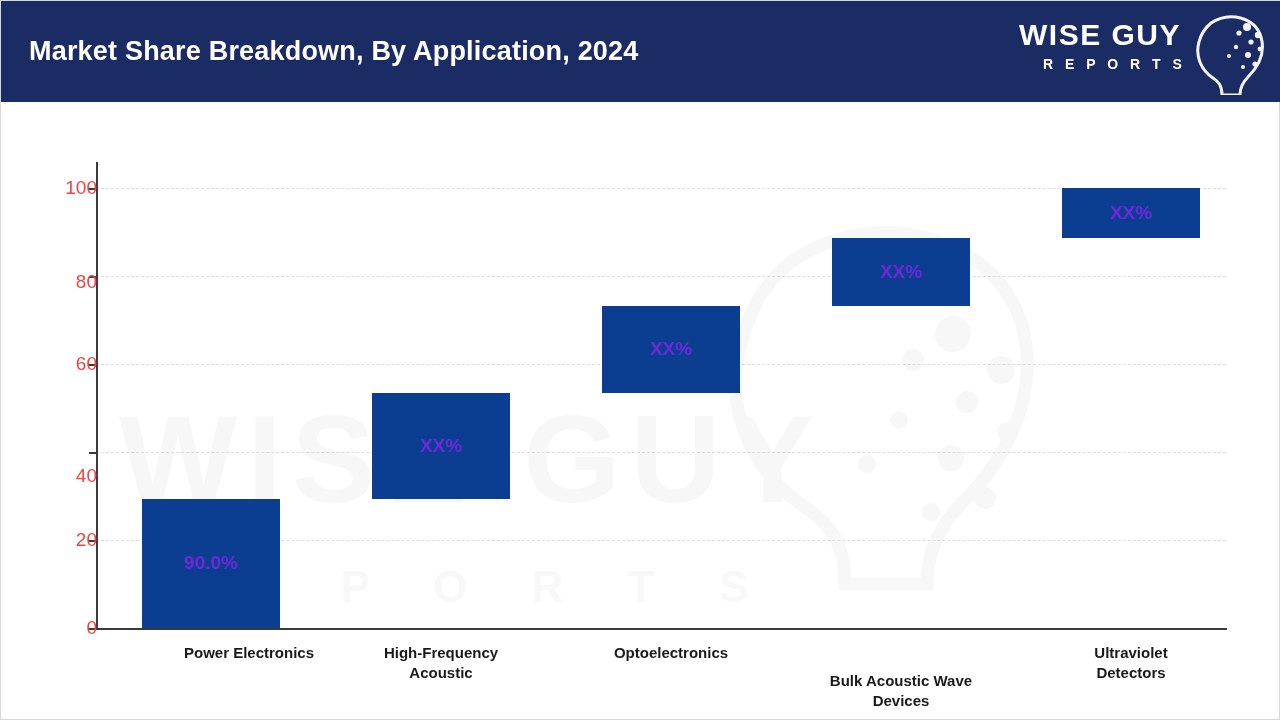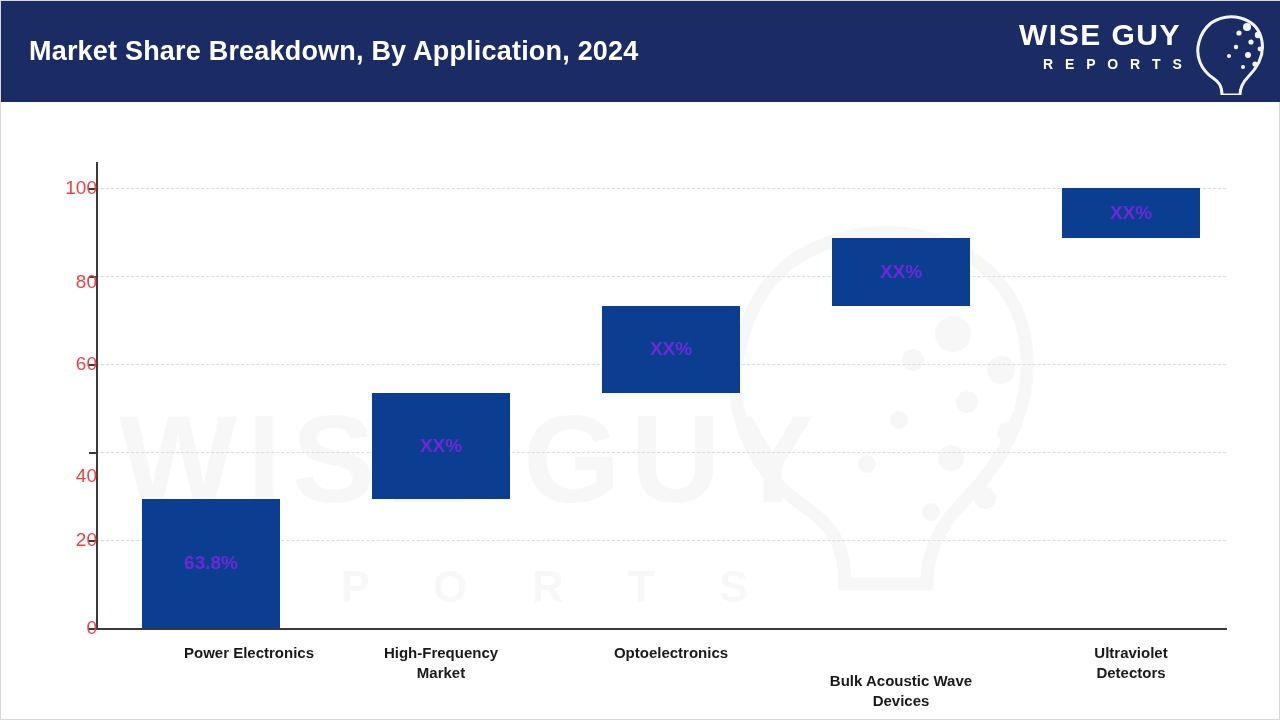--- a/index.html
+++ b/index.html
@@ -213,37 +213,37 @@
       <div class="tick-mark" style="top:526px;"></div>
 
       <div class="tick-label" style="top:86px;">100</div>
       <div class="tick-label" style="top:174px;margin-top:6px;">80</div>
       <div class="tick-label" style="top:262px;">60</div>
       <div class="tick-label" style="top:350px;margin-top:24px;">40</div>
       <div class="tick-label" style="top:438px;">20</div>
       <div class="tick-label" style="top:526px;">0</div>
 
       <div class="bar" style="left:141px; top:397px; width:138px; height:129px;"></div>
-      <div class="bar-label" style="left:210px; top:461px;">63.8%</div>
+      <div class="bar-label" style="left:210px; top:461px;">90.0%</div>
 
       <div class="bar" style="left:371px; top:291px; width:138px; height:106px;"></div>
       <div class="bar-label" style="left:440px; top:344px;">XX%</div>
 
       <div class="bar" style="left:601px; top:204px; width:138px; height:87px;"></div>
       <div class="bar-label" style="left:670px; top:247px;">XX%</div>
 
       <div class="bar" style="left:831px; top:136px; width:138px; height:68px;"></div>
       <div class="bar-label" style="left:900px; top:170px;">XX%</div>
 
       <div class="bar" style="left:1061px; top:86px; width:138px; height:50px;"></div>
       <div class="bar-label" style="left:1130px; top:111px;">XX%</div>
 
       <div class="cat-label" style="left:210px;  top:541px;margin-left:38px;">Power Electronics</div>
       <div class="cat-label" style="left:440px;  top:541px;">High-Frequency
-Market</div>
+Acoustic</div>
       <div class="cat-label" style="left:670px;  top:541px;text-align:right;">Optoelectronics</div>
       <div class="cat-label" style="left:900px;  top:541px;margin-top:28px;">Bulk Acoustic Wave
 Devices</div>
       <div class="cat-label" style="left:1130px; top:541px;">Ultraviolet
 Detectors</div>
     </div>
   </div>
 </div>
 
 </body></html>

